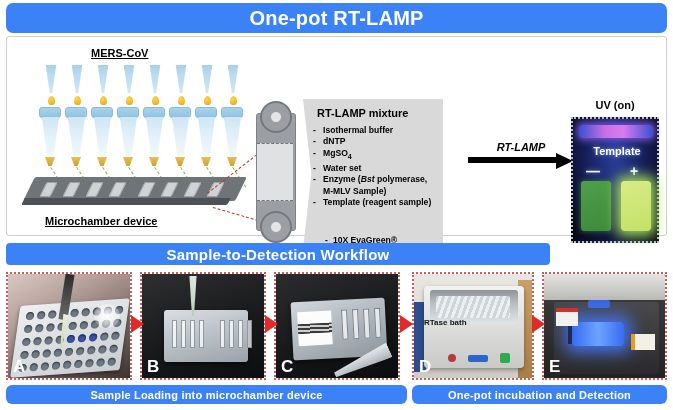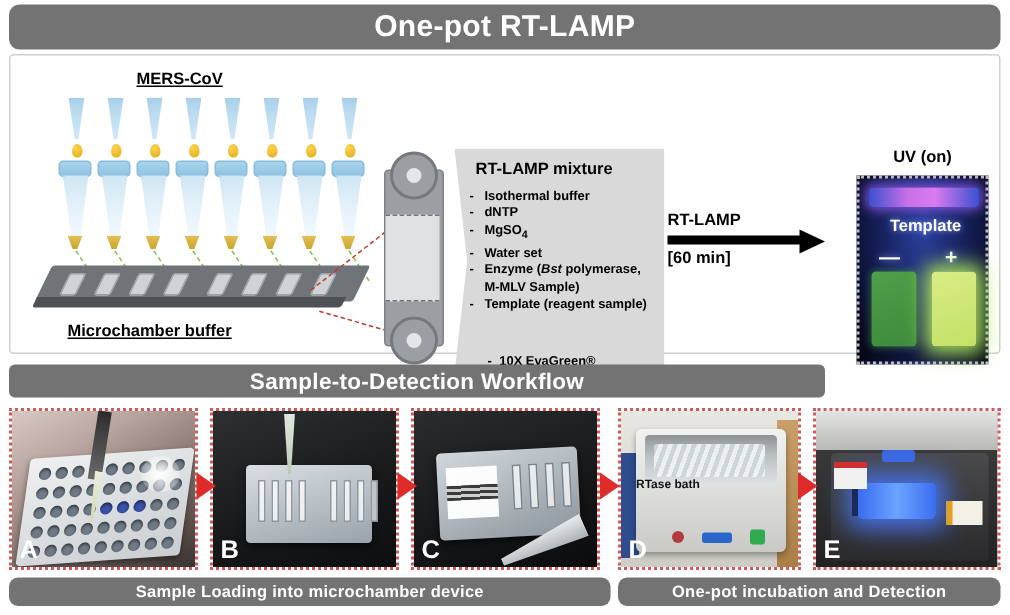--- a/index.html
+++ b/index.html
@@ -1,20 +1,20 @@
 <!DOCTYPE html>
 <html><head>
 <meta charset="utf-8">
 <style>
   html,body{margin:0;padding:0;background:#fff;}
   body{width:673px;height:410px;font-family:"Liberation Sans",sans-serif;overflow:hidden;}
   #root{position:relative;width:673px;height:410px;background:#ffffff;box-sizing:border-box;}
 
   
-  .blackbar{position:absolute;background:#737373;color:#fff;display:flex;align-items:center;justify-content:center;font-weight:bold;letter-spacing:.2px;}
+  .blackbar{position:absolute;background:#3b82f6;color:#fff;display:flex;align-items:center;justify-content:center;font-weight:bold;letter-spacing:.2px;}
   .title-main{left:6px;top:3px;width:661px;height:30px;border-radius:7px;font-size:20px;}
   .title-flow{left:6px;top:243px;width:544px;height:22px;border-radius:4px;font-size:15px;}
   .cap{position:absolute;height:19px;border-radius:6px;font-size:11px;}
   .cap-left{left:6px;top:385px;width:401px;}
   .cap-right{left:412px;top:385px;width:255px;}
 
   
   .panel-top{position:absolute;left:6px;top:36px;width:661px;height:200px;background:#fff;border:1px solid #cfcfcf;box-sizing:border-box;border-radius:3px;}
 
   
@@ -66,21 +66,21 @@
   .mixbox{position:absolute;left:296px;top:62px;width:140px;height:150px;background:#d9d9d9;
         clip-path:polygon(0 0,100% 0,100% 100%,0 100%,6% 50%);}
   .mixbox h4{margin:0;position:absolute;left:14px;top:8px;font-size:11px;font-weight:bold;}
   .mixlist{position:absolute;left:10px;top:26px;width:128px;font-size:8.6px;line-height:11.4px;font-weight:bold;}
   .mixlist div{display:flex;gap:4px;}
   .mixlist .dash{width:6px;flex:0 0 6px;}
   .mixbox h5{margin:0;position:absolute;left:12px;top:118px;font-size:10.5px;font-weight:bold;}
   .fluolist{position:absolute;left:22px;top:136px;font-size:8.6px;font-weight:bold;display:flex;gap:5px;}
 
   
-  .arrowblk{position:absolute;left:438px;top:104px;width:106px;height:64px;}
+  .arrowblk{position:absolute;left:461px;top:104px;width:106px;height:64px;text-align:center;font-style:italic;}
   .arrowblk .l1{font-size:11px;font-weight:bold;}
   .arrowline{position:relative;height:11px;margin:1px 0 1px 0;}
   .arrowline .shaft{position:absolute;left:0;top:3px;width:92px;height:6px;background:#000;}
   .arrowline .head{position:absolute;left:88px;top:-1px;width:0;height:0;border-left:17px solid #000;border-top:8px solid transparent;border-bottom:8px solid transparent;}
   .arrowblk .l2{font-size:11px;font-weight:bold;}
   .arrowblk .l3{font-size:11px;font-weight:bold;}
 
   
   .uvwrap{position:absolute;left:557px;top:62px;width:102px;height:150px;}
   .uvlabel{position:absolute;left:0;top:0;width:102px;text-align:center;font-size:11px;font-weight:bold;}
@@ -250,21 +250,21 @@
           <div class="slot" style="left: 14px; top: 5px;"></div>
           <div class="slot" style="left: 37px; top: 5px;"></div>
           <div class="slot" style="left: 60px; top: 5px;"></div>
           <div class="slot" style="left: 83px; top: 5px;"></div>
           <div class="slot" style="left: 112px; top: 5px;"></div>
           <div class="slot" style="left: 135px; top: 5px;"></div>
           <div class="slot" style="left: 158px; top: 5px;"></div>
           <div class="slot" style="left: 181px; top: 5px;"></div>
         </div>
     </div>
-    <div class="devlabel">Microchamber buffer</div>
+    <div class="devlabel">Microchamber device</div>
 
     <div class="reddash" style="left:200px;top:156px;width:68px;transform:rotate(-38deg);"></div>
     <div class="reddash" style="left:206px;top:170px;width:62px;transform:rotate(16deg);"></div>
 
     <div class="conv">
       <div class="conv-belt"></div>
       <div class="conv-win"></div>
       <div class="roller top">
           <i></i>
         </div>
@@ -310,21 +310,20 @@
         <span>10X EvaGreen®</span>
       </div>
     </div>
 
     <div class="arrowblk">
       <div class="l1">RT-LAMP</div>
       <div class="arrowline">
         <div class="shaft"></div>
         <div class="head"></div>
       </div>
-      <div class="l3">[60 min]</div>
     </div>
 
     <div class="uvwrap">
       <div class="uvlabel">UV (on)</div>
       <div class="uvbox">
         <div class="uvlamp"></div>
         <div class="uvtxt">Template</div>
         <div class="uvsign neg">—</div>
         <div class="uvsign pos">+</div>
         <div class="well neg"></div>

